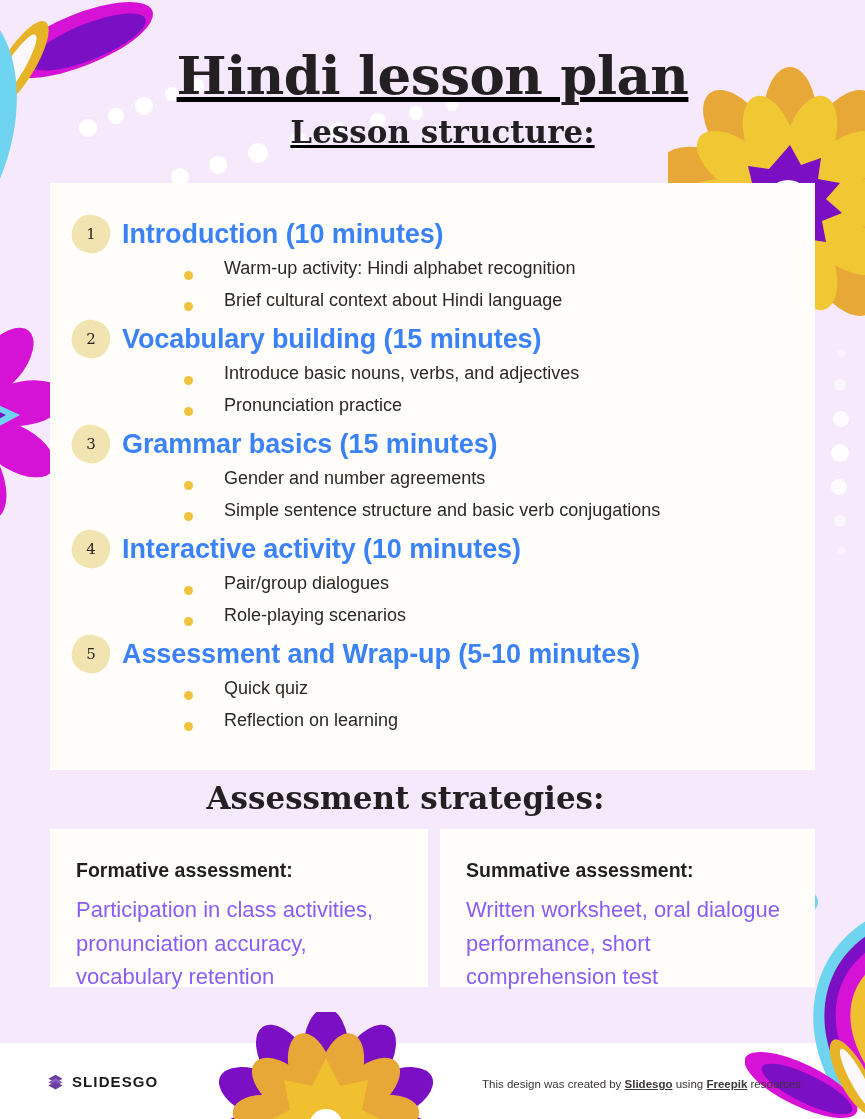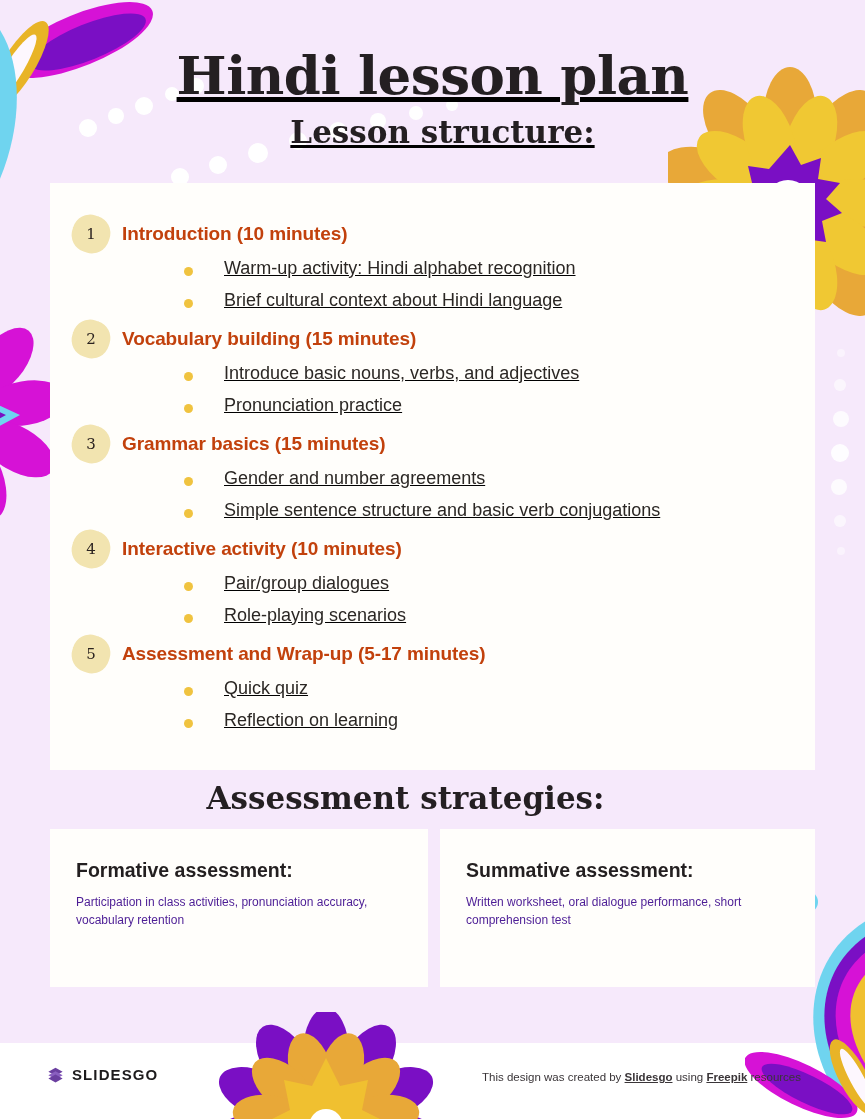--- a/index.html
+++ b/index.html
@@ -65,30 +65,29 @@
   .badge .petals2 { transform:rotate(18deg); border-radius:46%; }
   .badge-num {
     position:relative; z-index:2;
     font-family:"DejaVu Serif", serif;
     font-size:15px;
     color:#2b2320;
   }
   .step-title {
     font-family:"Liberation Sans", sans-serif;
     font-weight:bold;
-    font-size:19px;
-    color:#c2410c;
+    font-size:27px;
+    color:#3b82f6;
     letter-spacing:-0.1px;
   }
   .sub-list { list-style:none; margin:0 0 6px 0; }
   .sub-item {
     display:flex;
-    align-items:center;
+    align-items:flex-end;
     margin-bottom:9px;
-    text-decoration:underline;
   }
   .dot {
     flex:0 0 9px;
     width:9px; height:9px;
     border-radius:50%;
     background:#f0c33f;
     margin:7px 0 0 0;
     margin-left:112px;
   }
   .sub-text {
@@ -120,27 +119,27 @@
   }
   #assess-card-0 { left:50px; width:378px; }
   #assess-card-1 { left:440px; width:375px; }
   .assess-title {
     font-weight:bold;
     font-size:19.5px;
     color:#231f20;
     margin-bottom:11px;
   }
   .assess-body {
-    font-size:12px;
-    color:#4c1d95;
+    font-size:22px;
+    color:#8b5cf6;
     line-height:1.53;
   }
 
   
-  #footer { position:absolute; left:0; bottom:12px; width:865px; height:58px; z-index:6; }
+  #footer { position:absolute; left:0; bottom:5px; width:865px; height:58px; z-index:6; }
   #slidesgo-logo {
     position:absolute; left:46px; top:16px;
     display:flex; align-items:center;
   }
   #slidesgo-mark { margin-right:7px; }
   #slidesgo-word {
     font-weight:bold;
     font-size:15px;
     letter-spacing:1.1px;
     color:#1d1b1c;
@@ -392,21 +391,21 @@
           </li>
         </ul>
       </div>
       <div class="step">
         <div class="step-head">
           <div class="badge">
             <div class="petals"></div>
             <div class="petals2"></div>
             <span class="badge-num">5</span>
           </div>
-          <div class="step-title">Assessment and Wrap-up (5-17 minutes)</div>
+          <div class="step-title">Assessment and Wrap-up (5-10 minutes)</div>
         </div>
         <ul class="sub-list">
           <li class="sub-item">
             <span class="dot"></span>
             <span class="sub-text">Quick quiz</span>
           </li>
           <li class="sub-item">
             <span class="dot"></span>
             <span class="sub-text">Reflection on learning</span>
           </li>

